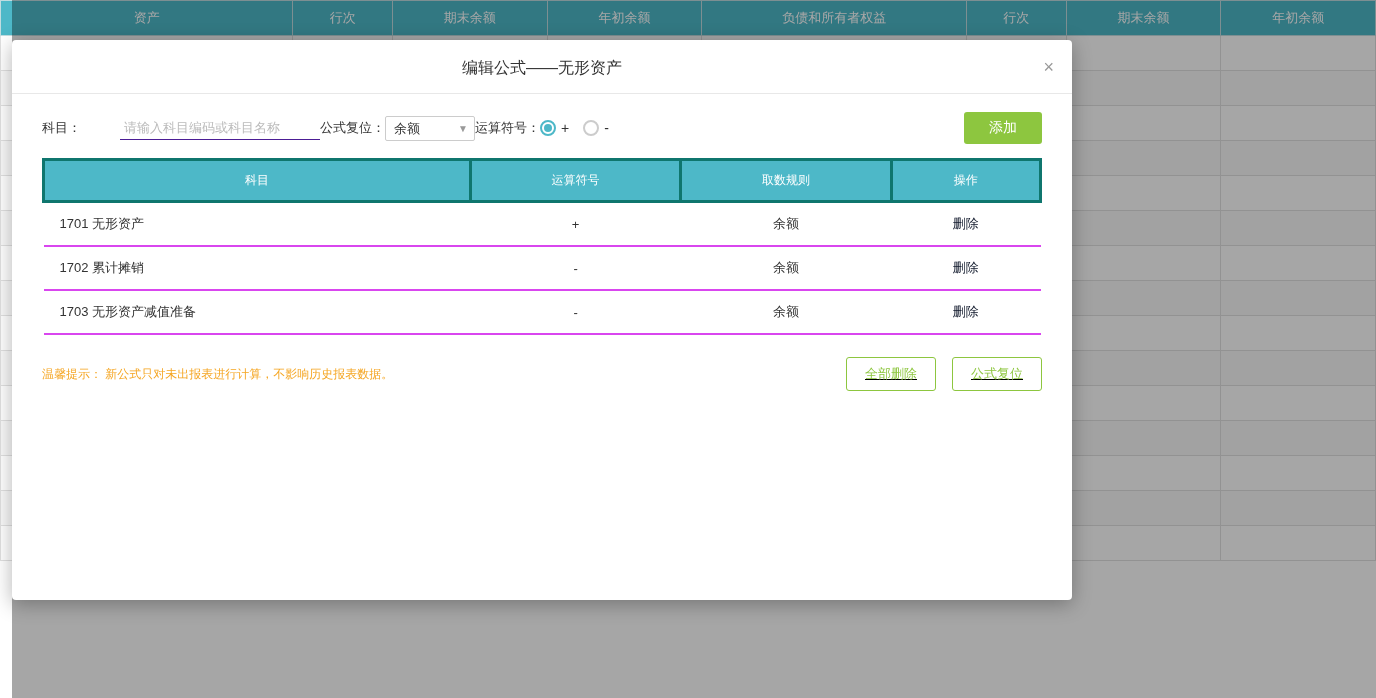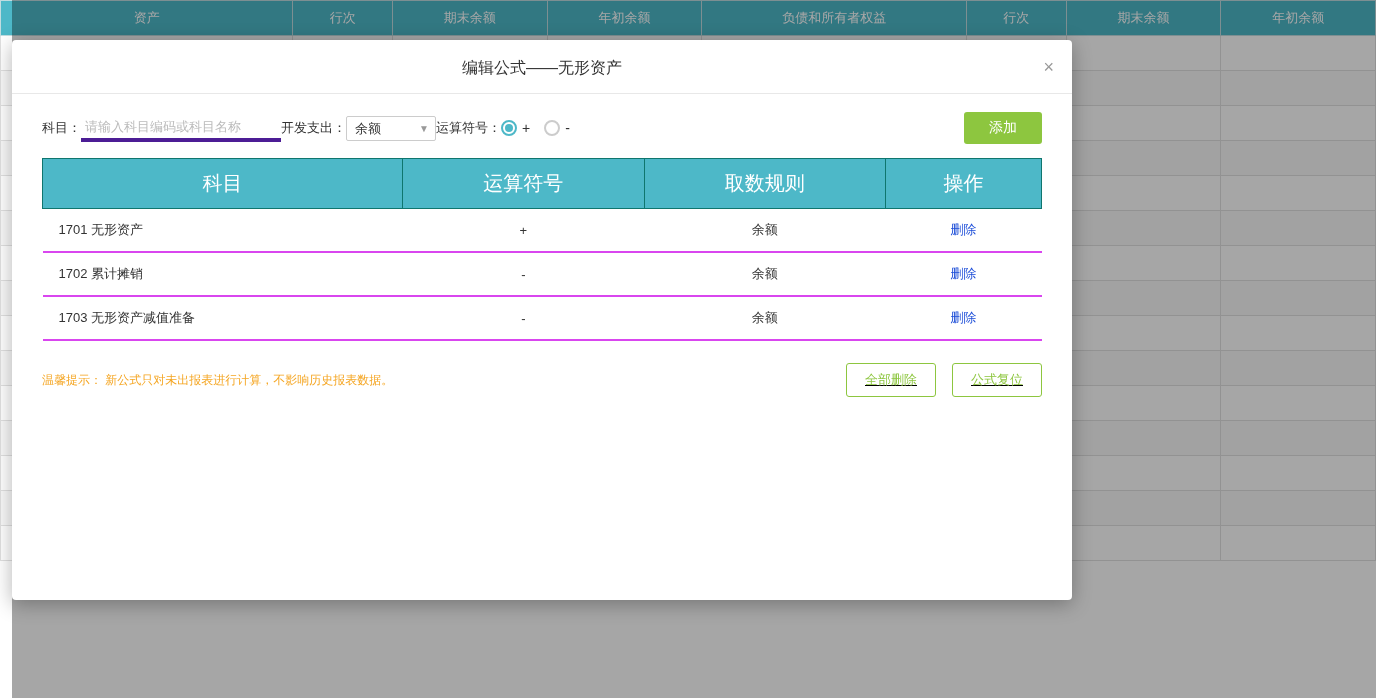--- a/index.html
+++ b/index.html
@@ -97,27 +97,28 @@
       align-items: center;
       padding: 18px 30px 14px;
     }
     .form-label {
       color: #333;
       font-size: 13px;
       white-space: nowrap;
     }
     .form-input {
       border: none;
-      border-bottom: 4px solid #4c1d95;
+      border-bottom: 1px solid #4c1d95;
       outline: none;
       width: 200px;
       padding: 4px 4px;
       font-size: 13px;
       color: #4c1d95;
       font-family: inherit;
+      margin-left: 39px;
     }
     .form-input::placeholder { color: #bbb; }
     .form-select {
       border: 1px solid #ccc;
       border-radius: 2px;
       padding: 4px 24px 4px 8px;
       font-size: 13px;
       font-family: inherit;
       color: #333;
       background: #fff;
@@ -192,36 +193,36 @@
     }
     .inner-table {
       width: 100%;
       border-collapse: collapse;
     }
     .inner-table thead tr th {
       background: #4db8c8;
       color: #fff;
       padding: 11px 16px;
       font-weight: normal;
-      font-size: 20px;
+      font-size: 12px;
       text-align: center;
-      border: 1px solid #0f766e;
+      border: 3px solid #0f766e;
     }
     .inner-table tbody tr td {
       padding: 12px 16px;
       border-bottom: 2px solid #d946ef;
       font-size: 13px;
       color: #333;
       text-align: center;
     }
     .inner-table tbody tr td:first-child {
       text-align: left;
     }
     .delete-btn {
-      color: #1d4ed8;
+      color: #0f172a;
       cursor: pointer;
       font-size: 13px;
       background: none;
       border: none;
       font-family: inherit;
     }
 
     
     .modal-footer {
       display: flex;
@@ -429,21 +430,21 @@
   <div class="modal">
 
     <div class="modal-header">
       <span class="modal-title">编辑公式——无形资产</span>
       <button class="modal-close">×</button>
     </div>
 
     <div class="form-row">
       <span class="form-label">科目：</span>
       <input class="form-input" type="text" placeholder="请输入科目编码或科目名称" style="">
-      <span class="form-label">开发支出：</span>
+      <span class="form-label">公式复位：</span>
       <div class="select-wrap-inner">
         <select class="form-select">
           <option>余额</option>
           <option>借方</option>
           <option>贷方</option>
           <option>借方发生额</option>
           <option>贷方发生额</option>
         </select>
         <span class="select-arrow">▼</span>
       </div>

